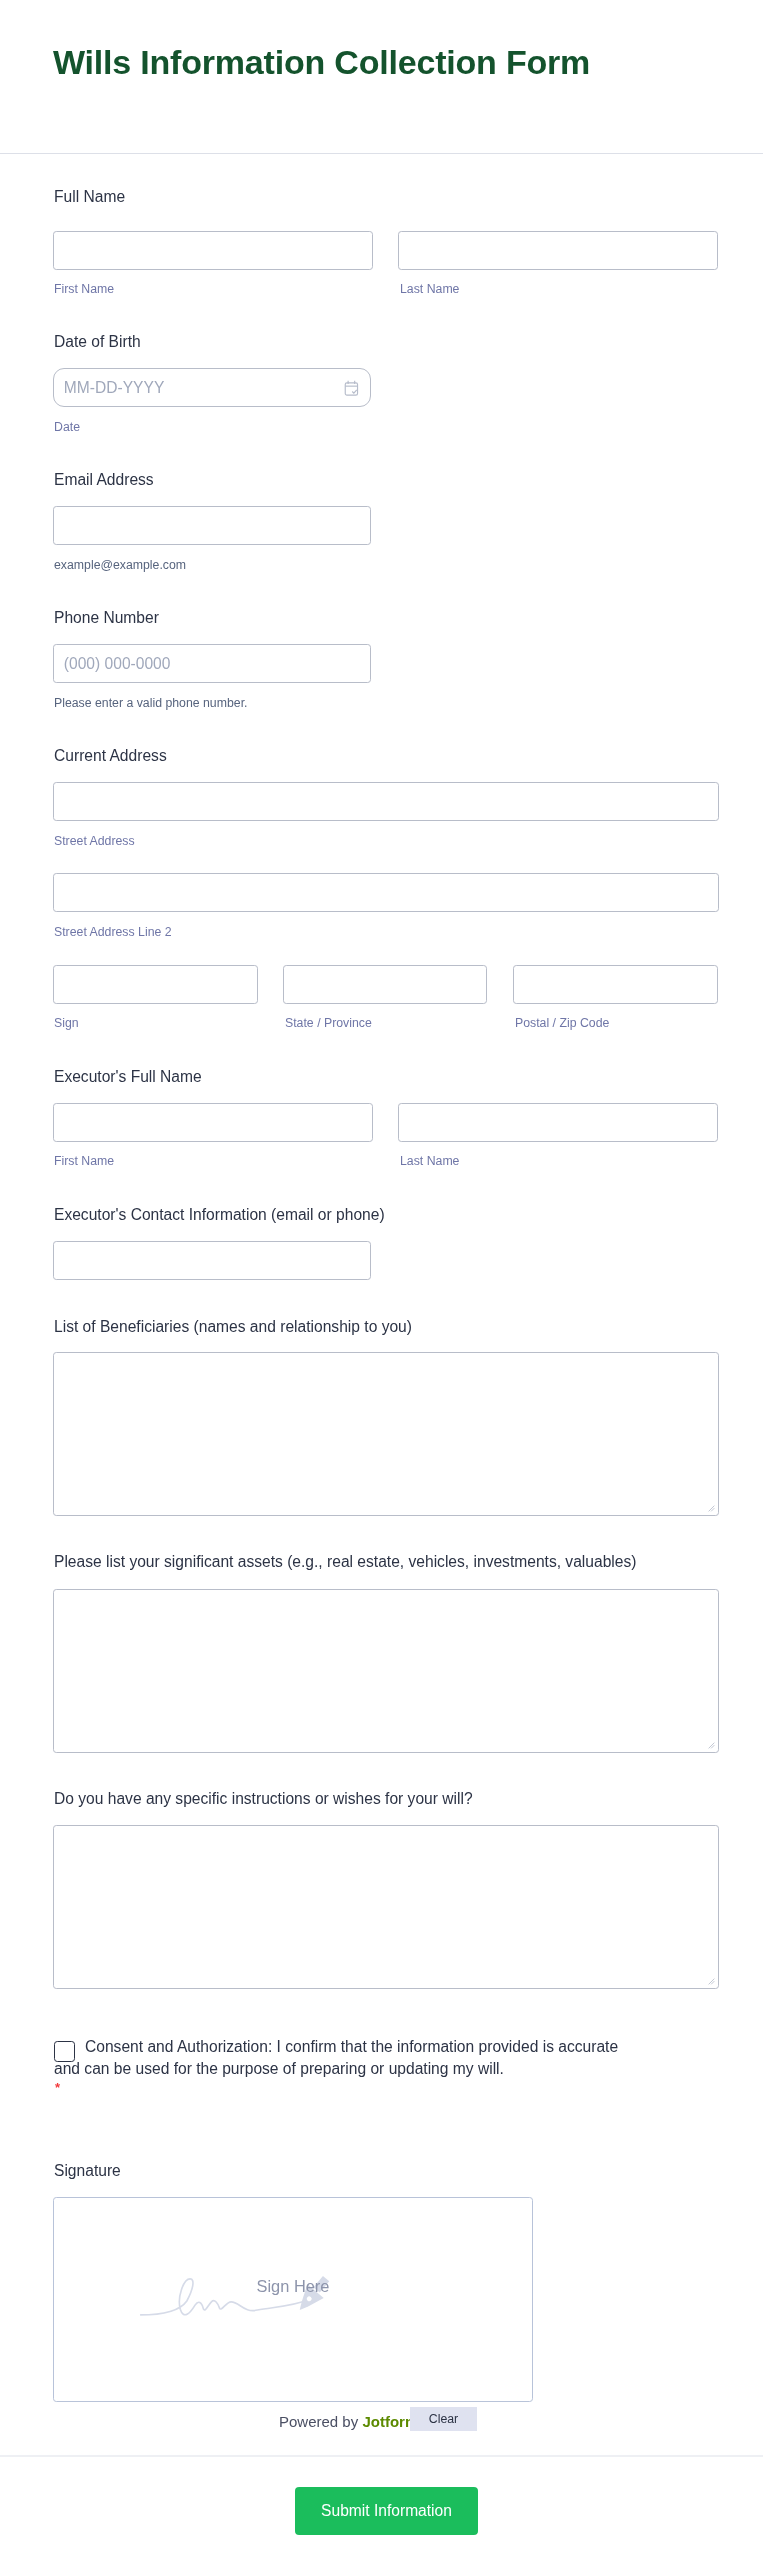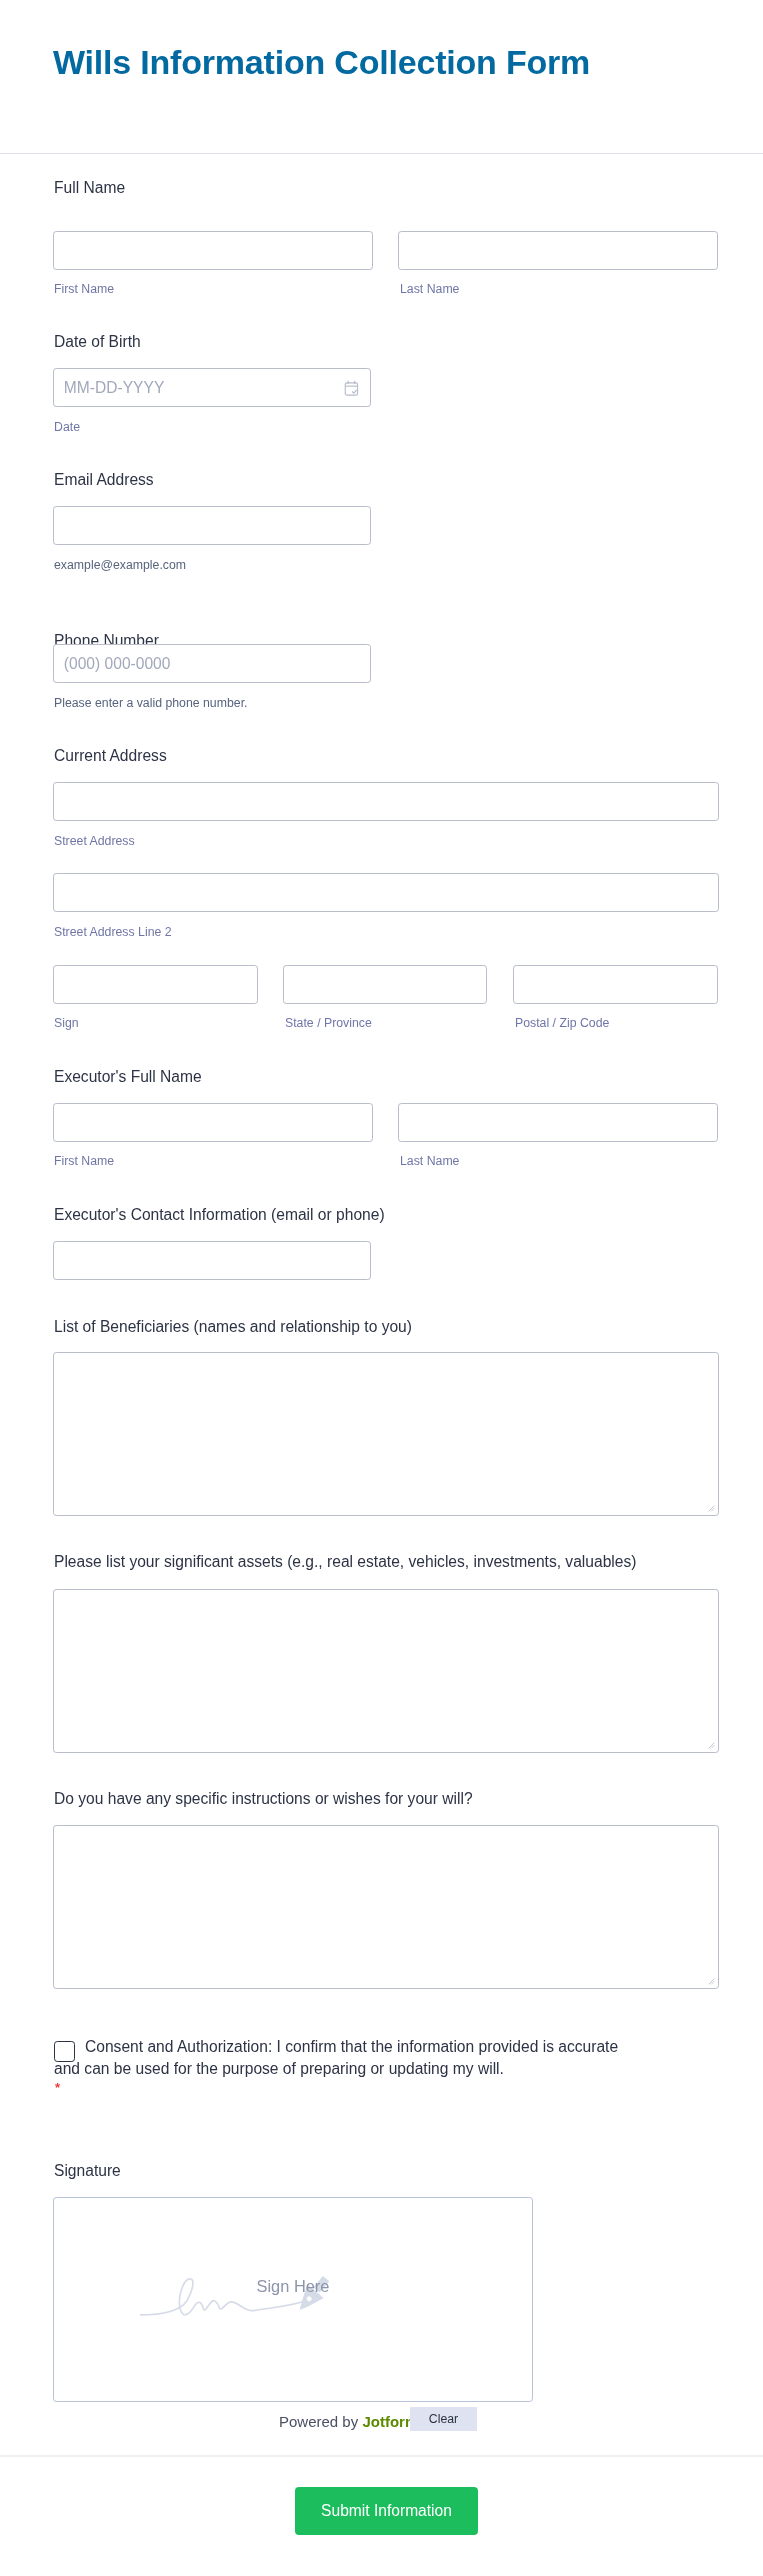--- a/index.html
+++ b/index.html
@@ -1,20 +1,20 @@
 <!DOCTYPE html>
 <html style="font-size:13px"><head>
 <meta charset="utf-8">
 <style>
   * { box-sizing: border-box; margin: 0; padding: 0; }
   html, body { width: 763px; background: #ffffff; }
   body { font-family: "Liberation Sans", "DejaVu Sans", sans-serif; color: #2c3345; position: relative; height: 2576px; overflow: hidden; }
 
   .header { position: absolute; left: 0; top: 0; width: 763px; height: 154px; border-bottom: 1.6px solid #dde0e8; }
-  .title { position: absolute; left: 53px; top: 43px; font-size: 34px; font-weight: 700; color: #0369a1; letter-spacing: -0.2px; white-space: nowrap; }
+  .title { position: absolute; left: 53px; top: 43px; font-size: 34px; font-weight: 700; color: #14532d; letter-spacing: -0.2px; white-space: nowrap; }
   .subtitle { position: absolute; left: 53px; top: 90px; font-size: 15.6px; color: #57647e; white-space: nowrap; }
 
   .label { position: absolute; left: 54px; font-size: 15.6px; color: #2c3345; white-space: nowrap; }
   .sublabel { position: absolute; font-size: 12.3px; color: #6f76a7; white-space: nowrap; }
   .sublabel.gray { color: #57647e; }
 
   .field { position: absolute; height: 39px; border: 0.8px solid #b8bdc9; border-radius: 3.3px; background: #fff; }
   .field input { width: 100%; height: 100%; border: none; outline: none; background: transparent; padding: 0 9.8px; font-family: "Liberation Sans", "DejaVu Sans", sans-serif; font-size: 15.6px; color: #2c3345; }
   .field input::placeholder { color: #a0a8bb; }
   .ta { position: absolute; height: 164px; border: 0.8px solid #b8bdc9; border-radius: 3.3px; background: #fff; }
@@ -37,50 +37,50 @@
   .footer-divider { position: absolute; left: 0; top: 2455px; width: 763px; height: 1.6px; background: #eef0f4; }
   .submit-btn { position: absolute; left: 295px; top: 2487px; width: 183px; height: 48px; background: #1bbd5c; border: none; border-radius: 4.1px; color: #fff; font-family: "Liberation Sans", "DejaVu Sans", sans-serif; font-size: 15.6px; }
 </style>
 </head>
 <body>
 
 <div class="header">
   <h1 class="title">Wills Information Collection Form</h1>
 </div>
 
-<label class="label" style="top:179px;">Full Name</label>
+<label class="label" style="top:188px;">Full Name</label>
 <div class="field" style="left:53px; top:231px; width:320px;">
   <input type="text" value="" style="">
 </div>
 <span class="sublabel" style="left:54px; top:282px;">First Name</span>
 <div class="field" style="left:398px; top:231px; width:320px;">
   <input type="text" value="" style="">
 </div>
 <span class="sublabel" style="left:400px; top:282px;">Last Name</span>
 
 <label class="label" style="top:333px;">Date of Birth</label>
-<div class="field" style="left:53px; top:368px; width:318px;">
+<div class="field" style="left:53px; top:368px; width:318px;border-radius:11px;">
   <input type="text" placeholder="MM-DD-YYYY" style="">
   <svg class="cal-icon" viewBox="0 0 18 20">
     <rect x="1.5" y="3.5" width="15" height="15" rx="2" fill="none" stroke="#b6bcca" stroke-width="1.4"></rect>
     <line x1="1.5" y1="7.5" x2="16.5" y2="7.5" stroke="#b6bcca" stroke-width="1.4"></line>
     <line x1="5" y1="1" x2="5" y2="5" stroke="#b6bcca" stroke-width="1.4"></line>
     <line x1="13" y1="1" x2="13" y2="5" stroke="#b6bcca" stroke-width="1.4"></line>
     <polyline points="10,14 12,16 15.5,12" fill="none" stroke="#b6bcca" stroke-width="1.4"></polyline>
   </svg>
 </div>
 <span class="sublabel" style="left:54px; top:420px;">Date</span>
 
 <label class="label" style="top:471px;">Email Address</label>
 <div class="field" style="left:53px; top:506px; width:318px;">
   <input type="email" value="" style="">
 </div>
 <span class="sublabel gray" style="left:54px; top:558px;">example@example.com</span>
 
-<label class="label" style="top:632px;">Phone Number</label>
+<label class="label" style="top:609px;">Phone Number</label>
 <div class="field" style="left:53px; top:644px; width:318px;">
   <input type="tel" placeholder="(000) 000-0000" style="">
 </div>
 <span class="sublabel gray" style="left:54px; top:696px;">Please enter a valid phone number.</span>
 
 <label class="label" style="top:747px;">Current Address</label>
 <div class="field" style="left:53px; top:782px; width:666px;">
   <input type="text" style="">
 </div>
 <span class="sublabel" style="left:54px; top:834px;">Street Address</span>

